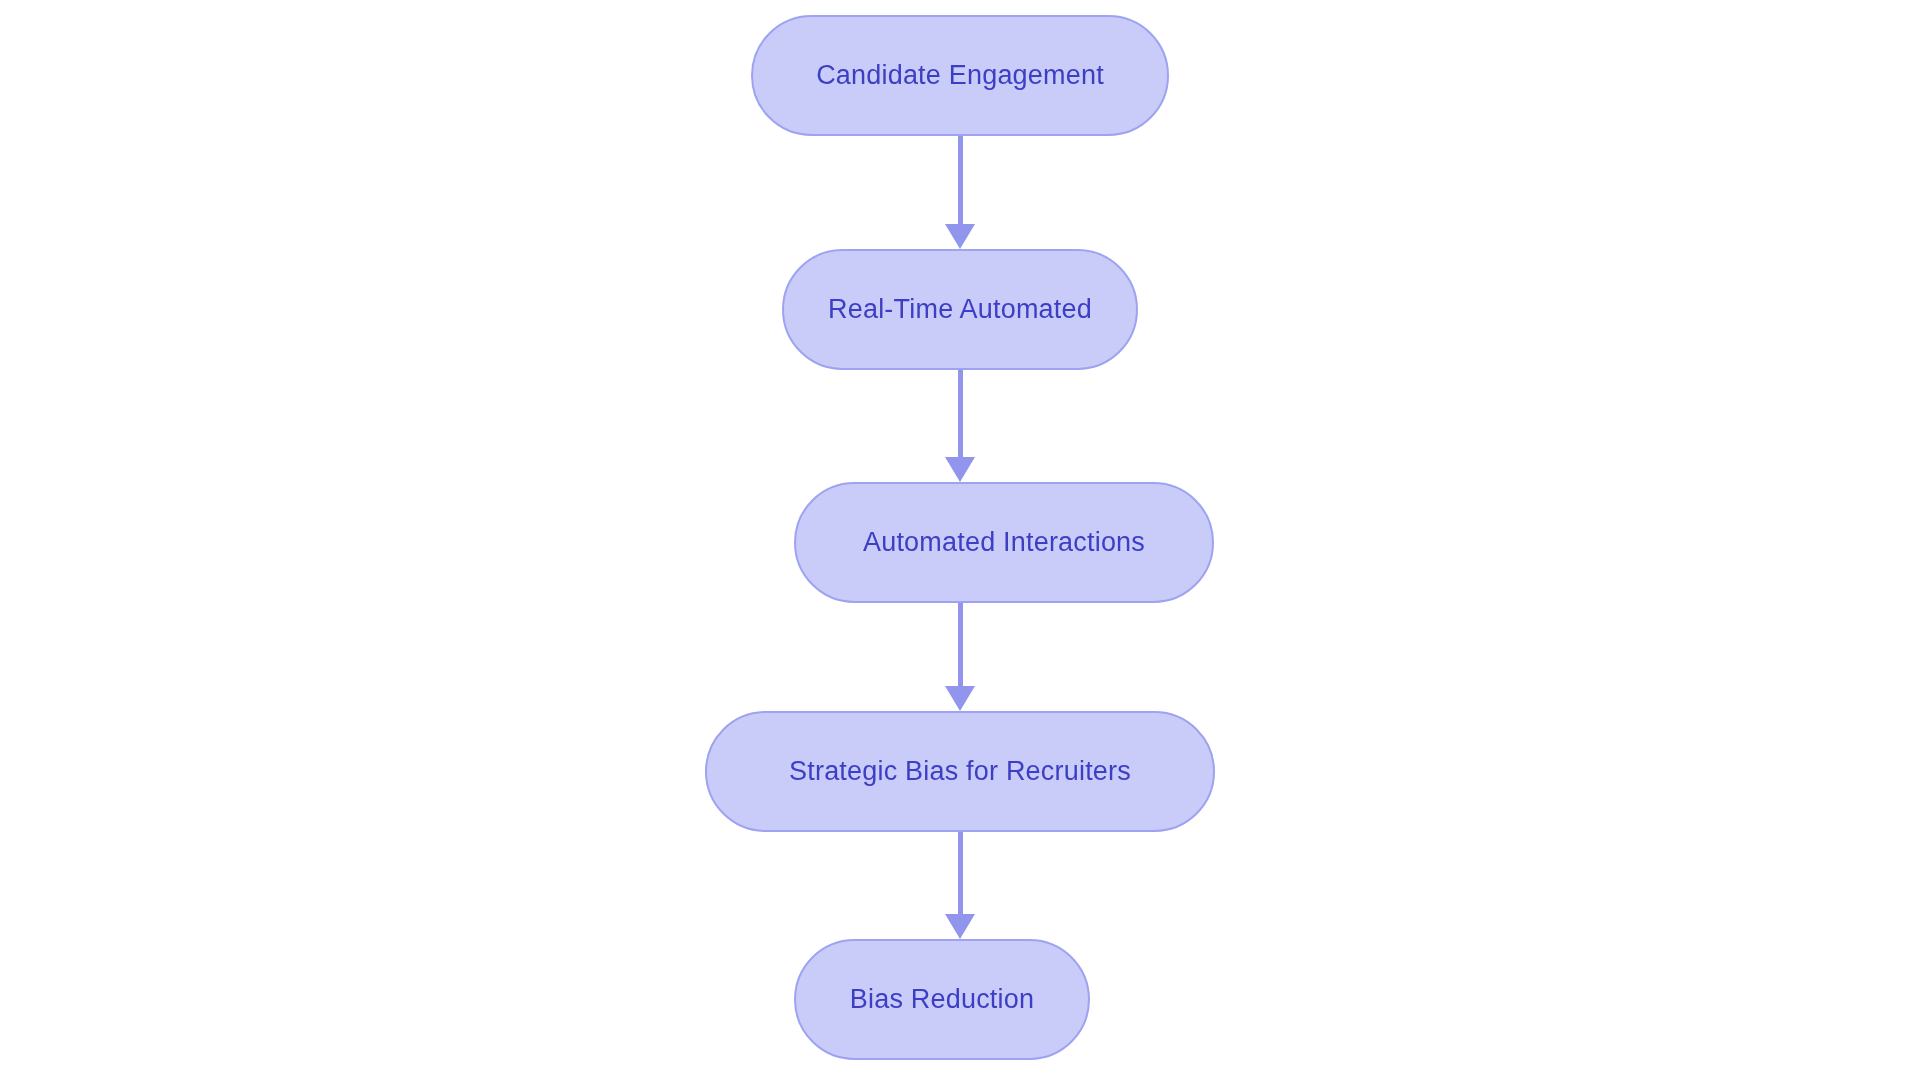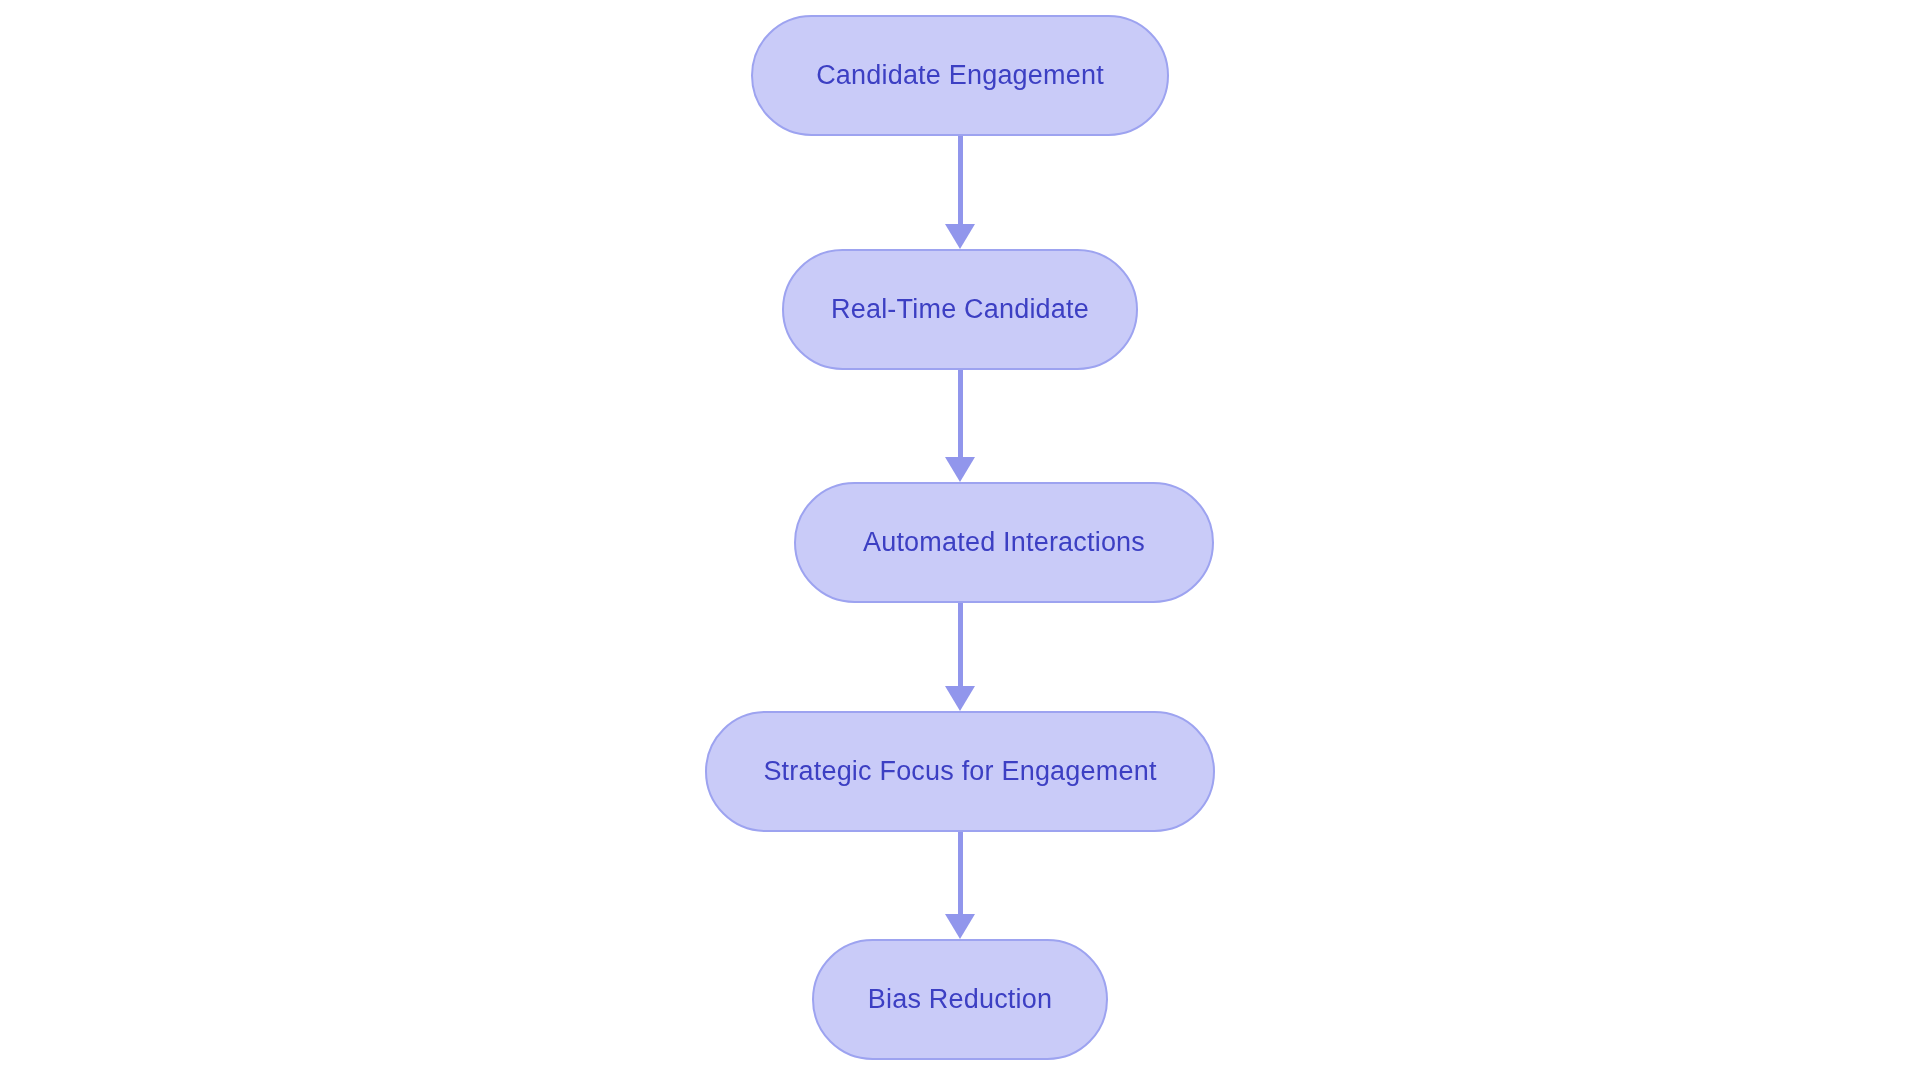--- a/index.html
+++ b/index.html
@@ -38,21 +38,21 @@
     font-size: 27px;
     font-weight: 500;
     letter-spacing: 0.2px;
     white-space: nowrap;
     text-align: left;
   }
   .n1 { left: 751px; top: 15px;  width: 418px; }
   .n2 { left: 782px; top: 249px; width: 356px; }
   .n3 { left: 794px; top: 482px; width: 420px; }
   .n4 { left: 705px; top: 711px; width: 510px; }
-  .n5 { left: 812px; top: 939px; width: 296px; }
+  .n5 { left: 794px; top: 939px; width: 296px; }
 
   .connector {
     position: absolute;
     width: 30px;
     display: flex;
     flex-direction: column;
     align-items: center;
   }
   .connector .shaft {
     width: 5px;
@@ -80,39 +80,39 @@
   <div class="node n1">
     <span class="node-label">Candidate Engagement</span>
   </div>
 
   <div class="connector c1">
     <div class="shaft"></div>
     <div class="head"></div>
   </div>
 
   <div class="node n2">
-    <span class="node-label">Real-Time Candidate</span>
+    <span class="node-label">Real-Time Automated</span>
   </div>
 
   <div class="connector c2">
     <div class="shaft"></div>
     <div class="head"></div>
   </div>
 
   <div class="node n3">
     <span class="node-label">Automated Interactions</span>
   </div>
 
   <div class="connector c3">
     <div class="shaft"></div>
     <div class="head"></div>
   </div>
 
   <div class="node n4">
-    <span class="node-label">Strategic Focus for Engagement</span>
+    <span class="node-label">Strategic Bias for Recruiters</span>
   </div>
 
   <div class="connector c4">
     <div class="shaft"></div>
     <div class="head"></div>
   </div>
 
   <div class="node n5">
     <span class="node-label">Bias Reduction</span>
   </div>

